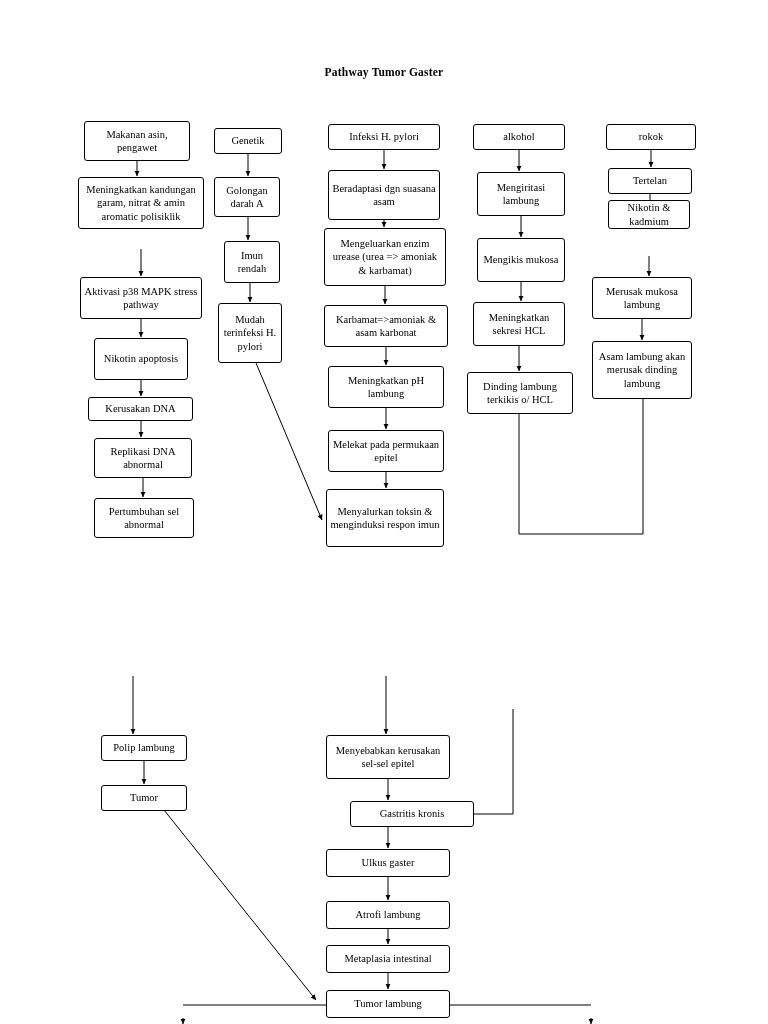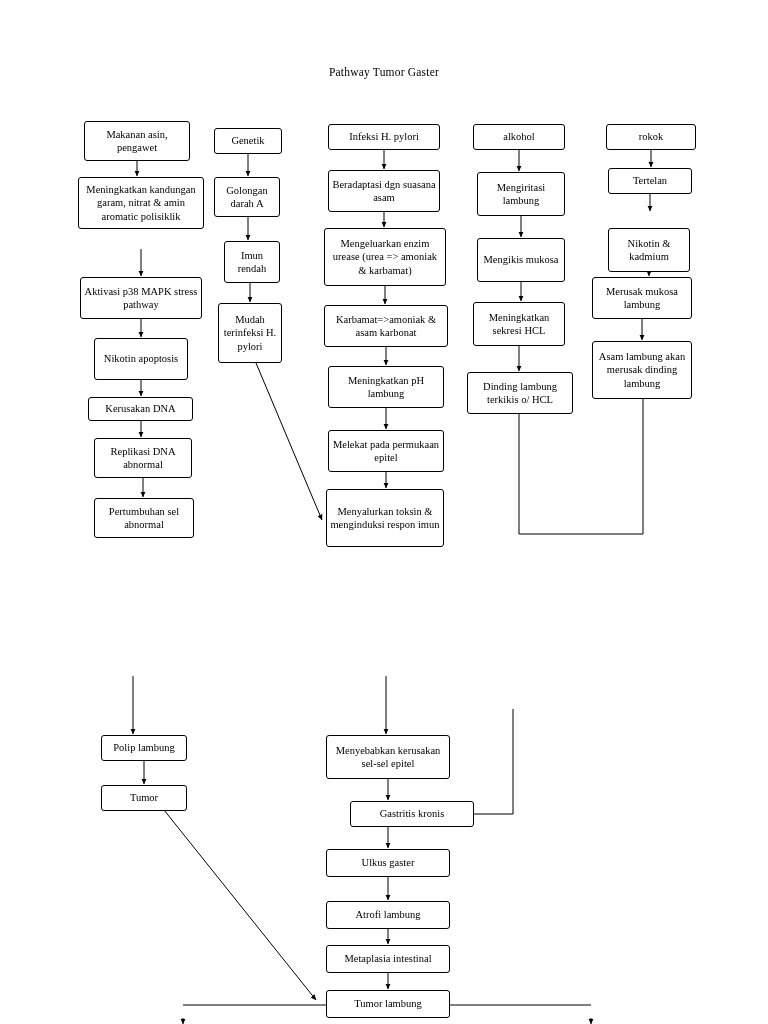--- a/index.html
+++ b/index.html
@@ -15,21 +15,21 @@
     color: #000000;
     overflow: hidden;
   }
   #page-title {
     position: absolute;
     left: 0;
     top: 66px;
     width: 768px;
     text-align: center;
     font-size: 11.5px;
-    font-weight: normal;
+    font-weight: bold;
     font-family: "Liberation Serif", serif;
     letter-spacing: 0.2px;
   }
   .node {
     position: absolute;
     box-sizing: border-box;
     border: 1px solid #000000;
     border-radius: 3px;
     background: #ffffff;
     display: flex;
@@ -125,34 +125,34 @@
     <div class="node" style="left: 80px; top: 277px; width: 122px; height: 42px;">Aktivasi p38 MAPK stress pathway</div>
     <div class="node" style="left: 94px; top: 338px; width: 94px; height: 42px;">Nikotin apoptosis</div>
     <div class="node" style="left: 88px; top: 397px; width: 105px; height: 24px;">Kerusakan DNA</div>
     <div class="node" style="left: 94px; top: 438px; width: 98px; height: 40px;">Replikasi DNA abnormal</div>
     <div class="node" style="left: 94px; top: 498px; width: 100px; height: 40px;">Pertumbuhan sel abnormal</div>
     <div class="node" style="left: 214px; top: 128px; width: 68px; height: 26px;">Genetik</div>
     <div class="node" style="left: 214px; top: 177px; width: 66px; height: 40px;">Golongan darah A</div>
     <div class="node" style="left: 224px; top: 241px; width: 56px; height: 42px;">Imun rendah</div>
     <div class="node" style="left: 218px; top: 303px; width: 64px; height: 60px;">Mudah terinfeksi H. pylori</div>
     <div class="node" style="left: 328px; top: 124px; width: 112px; height: 26px;">Infeksi H. pylori</div>
-    <div class="node" style="left: 328px; top: 170px; width: 112px; height: 42px;">Beradaptasi dgn suasana asam</div>
+    <div class="node" style="left: 328px; top: 170px; width: 112px; height: 50px;">Beradaptasi dgn suasana asam</div>
     <div class="node" style="left: 324px; top: 228px; width: 122px; height: 58px;">Mengeluarkan enzim urease (urea =&gt; amoniak &amp;  karbamat)</div>
     <div class="node" style="left: 324px; top: 305px; width: 124px; height: 42px;">Karbamat=&gt;amoniak &amp; asam karbonat</div>
     <div class="node" style="left: 328px; top: 366px; width: 116px; height: 42px;">Meningkatkan pH lambung</div>
     <div class="node" style="left: 328px; top: 430px; width: 116px; height: 42px;">Melekat pada permukaan epitel</div>
     <div class="node" style="left: 326px; top: 489px; width: 118px; height: 58px;">Menyalurkan toksin &amp; menginduksi respon imun</div>
     <div class="node" style="left: 473px; top: 124px; width: 92px; height: 26px;">alkohol</div>
     <div class="node" style="left: 477px; top: 172px; width: 88px; height: 44px;">Mengiritasi lambung</div>
     <div class="node" style="left: 477px; top: 238px; width: 88px; height: 44px;">Mengikis mukosa</div>
     <div class="node" style="left: 473px; top: 302px; width: 92px; height: 44px;">Meningkatkan sekresi HCL</div>
     <div class="node" style="left: 467px; top: 372px; width: 106px; height: 42px;">Dinding lambung terkikis o/ HCL</div>
     <div class="node" style="left: 606px; top: 124px; width: 90px; height: 26px;">rokok</div>
     <div class="node" style="left: 608px; top: 168px; width: 84px; height: 26px;">Tertelan</div>
-    <div class="node" style="left: 608px; top: 228px; width: 82px; height: 44px;">Nikotin &amp; kadmium</div>
+    <div class="node" style="left: 608px; top: 200px; width: 82px; height: 29px;">Nikotin &amp; kadmium</div>
     <div class="node" style="left: 592px; top: 277px; width: 100px; height: 42px;">Merusak mukosa lambung</div>
     <div class="node" style="left: 592px; top: 341px; width: 100px; height: 58px;">Asam lambung akan merusak dinding lambung</div>
     <div class="node" style="left: 101px; top: 735px; width: 86px; height: 26px;">Polip lambung</div>
     <div class="node" style="left: 101px; top: 785px; width: 86px; height: 26px;">Tumor</div>
     <div class="node" style="left: 326px; top: 735px; width: 124px; height: 44px;">Menyebabkan kerusakan sel-sel epitel</div>
     <div class="node" style="left: 326px; top: 801px; width: 124px; height: 26px; margin-left: 24px;">Gastritis kronis</div>
     <div class="node" style="left: 326px; top: 849px; width: 124px; height: 28px;">Ulkus gaster</div>
     <div class="node" style="left: 326px; top: 901px; width: 124px; height: 28px;">Atrofi lambung</div>
     <div class="node" style="left: 326px; top: 945px; width: 124px; height: 28px;">Metaplasia intestinal</div>
     <div class="node" style="left: 326px; top: 990px; width: 124px; height: 28px;">Tumor lambung</div>

